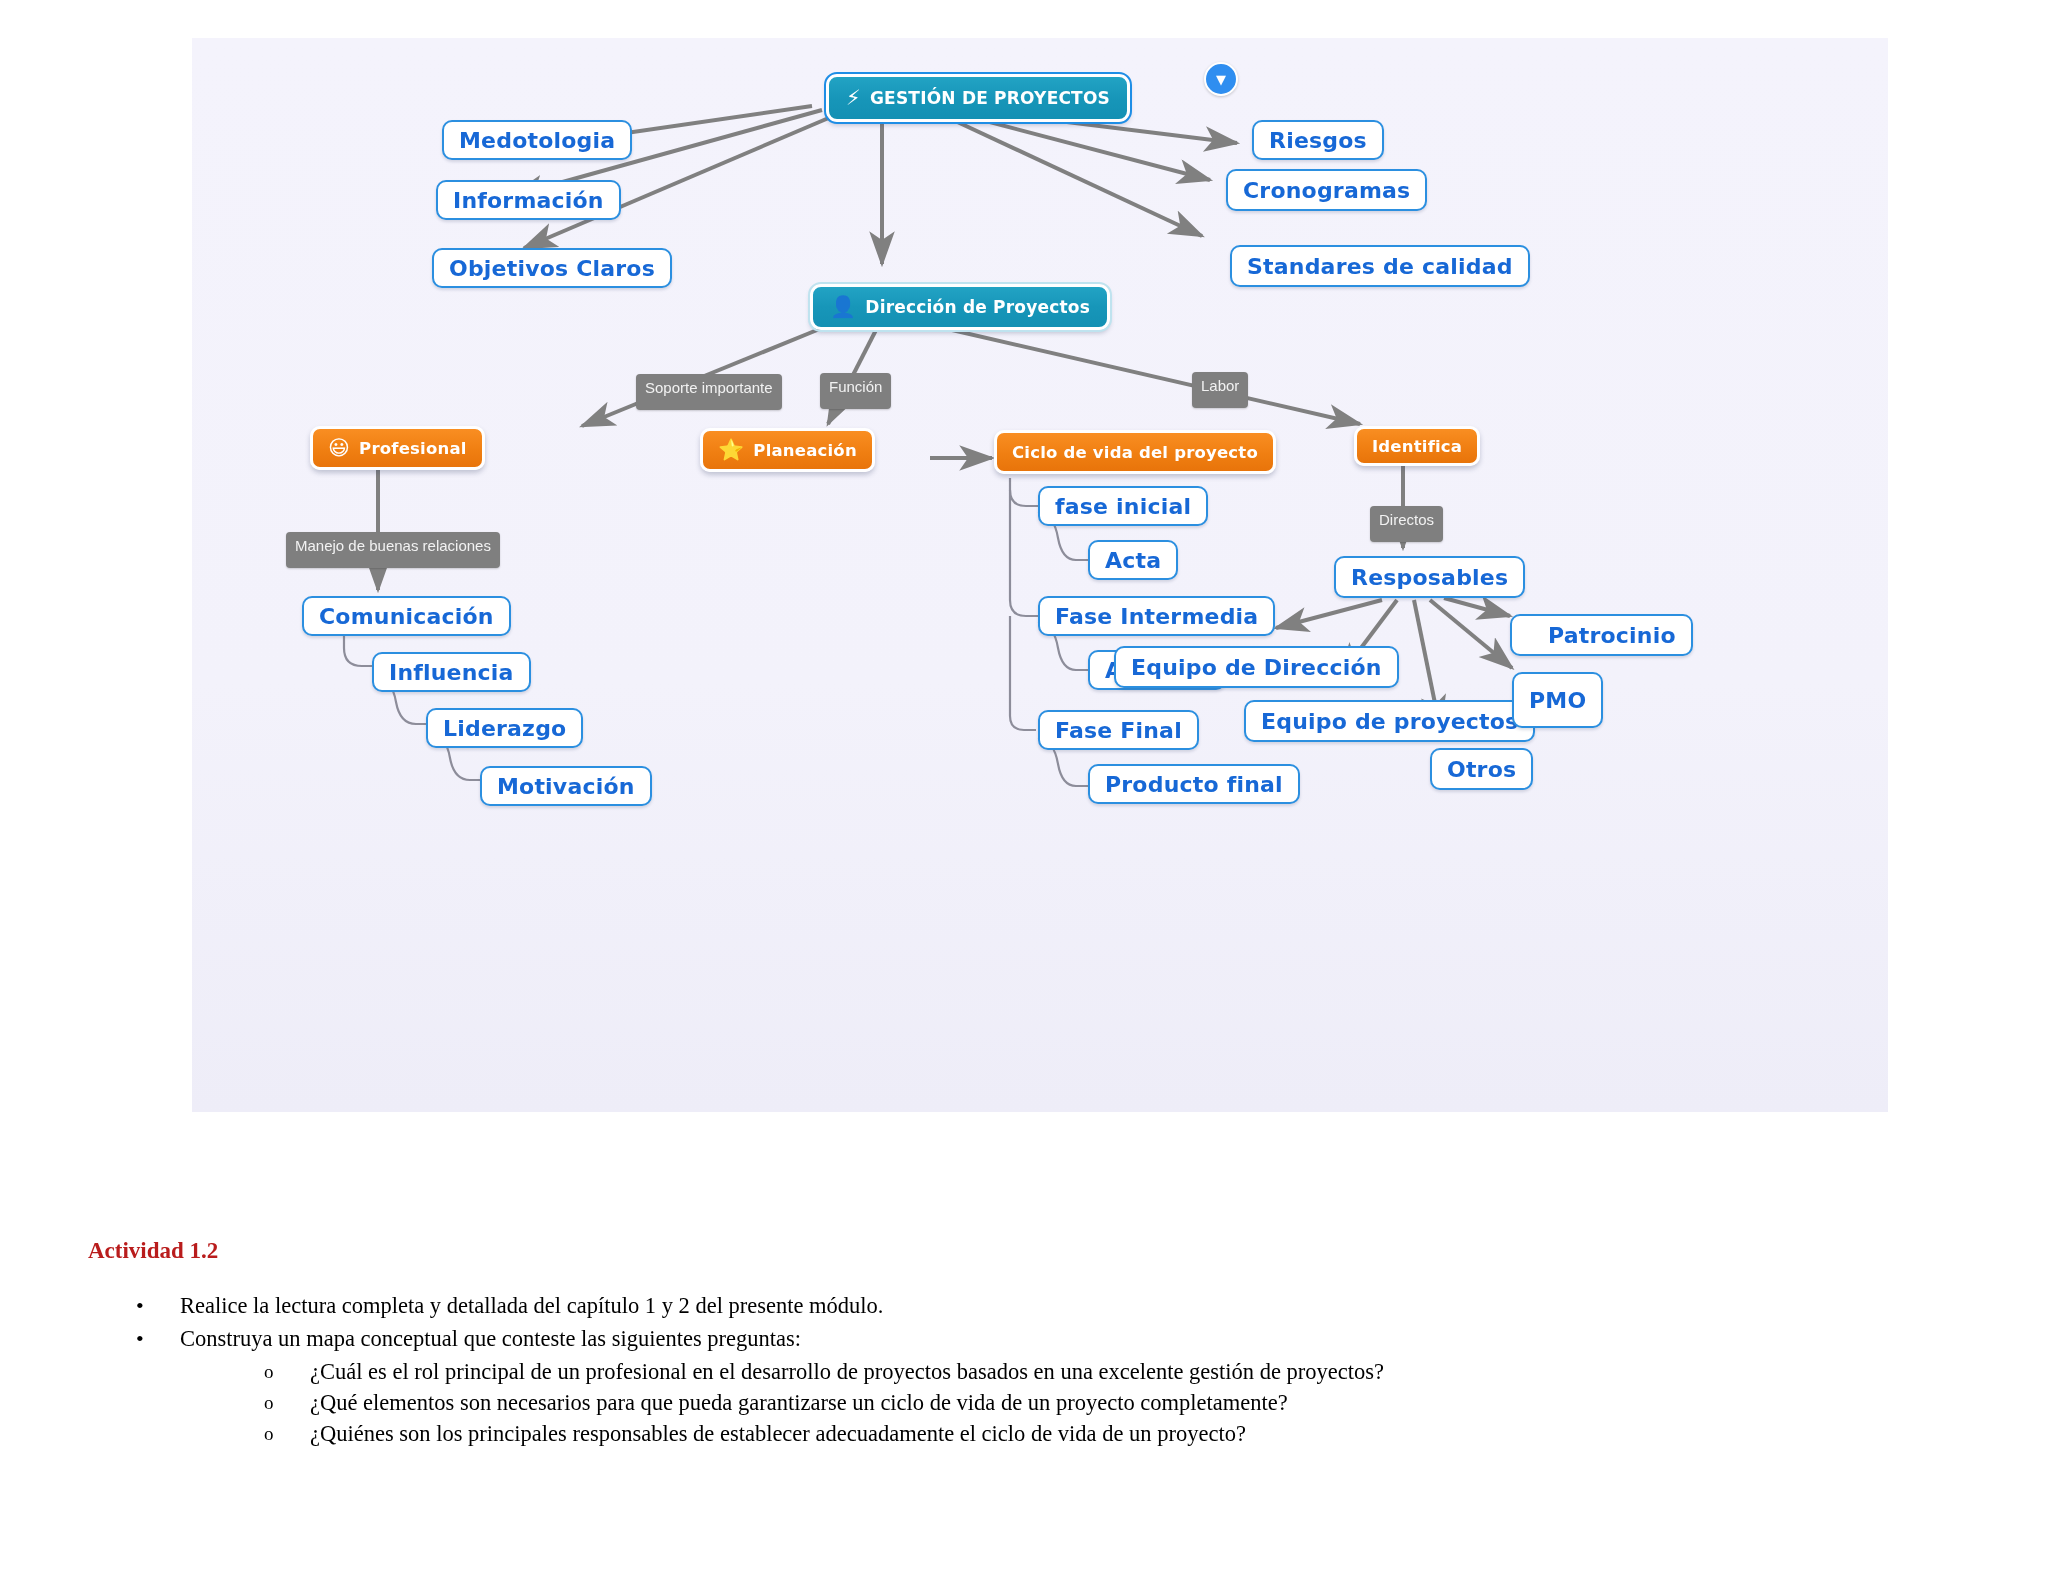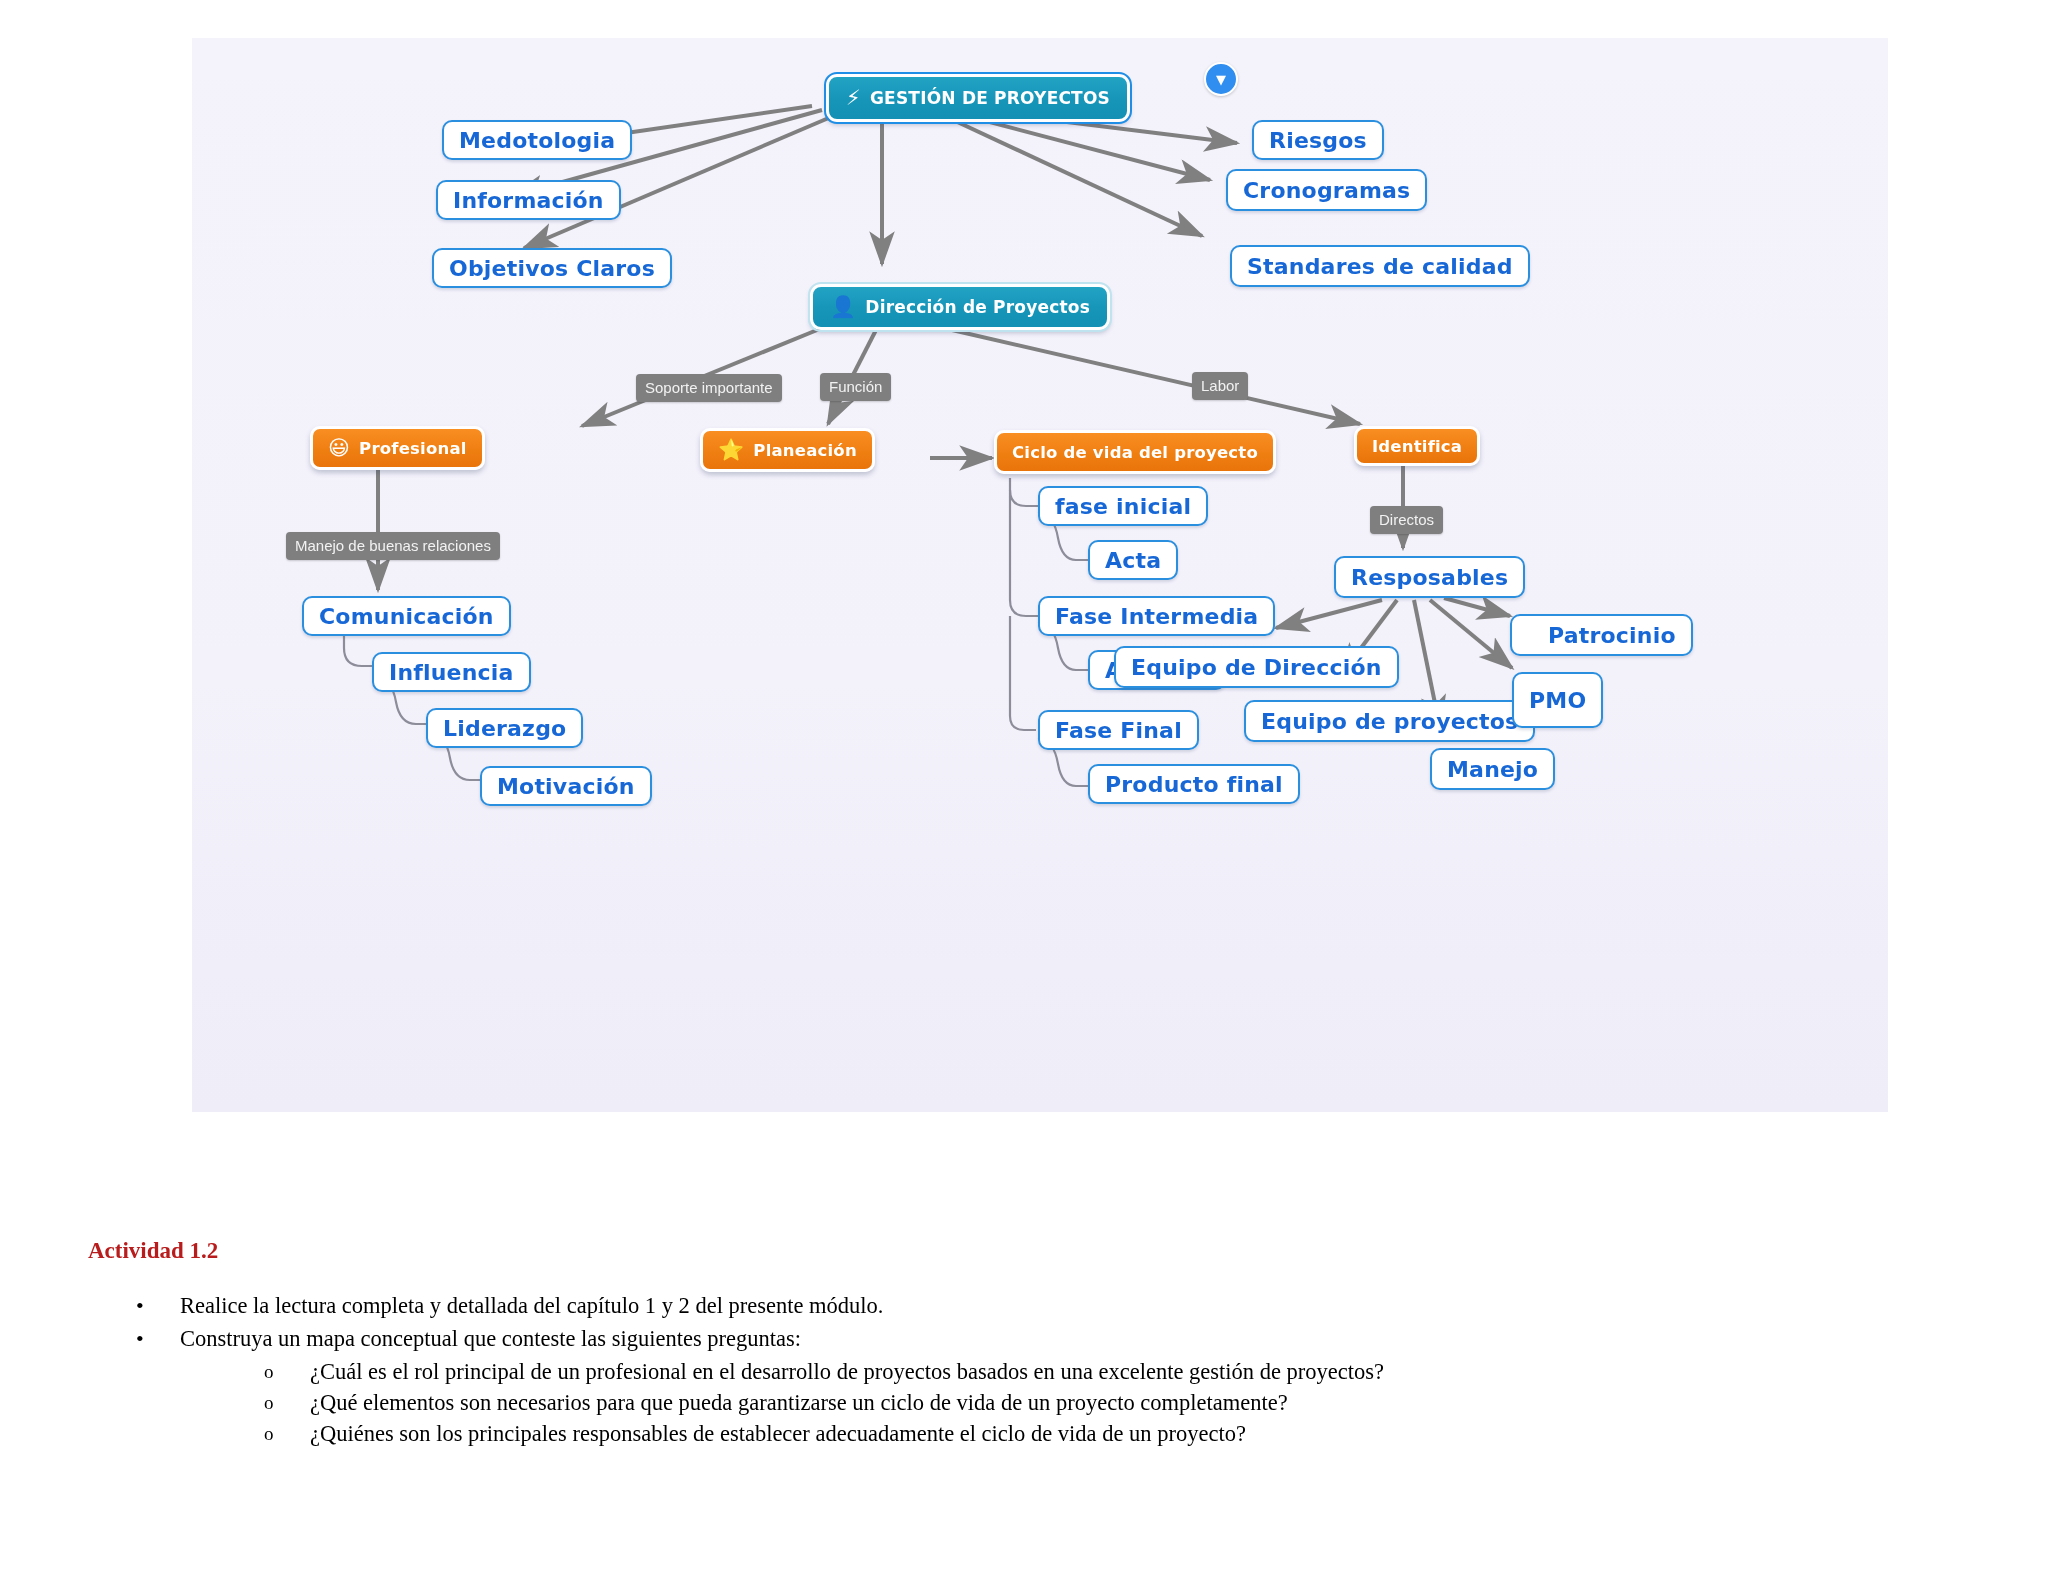--- a/index.html
+++ b/index.html
@@ -76,21 +76,21 @@
 
   
   .edge-label{
     position:absolute;
     background:#7f7f7f;
     color:#f2f2f2;
     font-family:"Liberation Sans", sans-serif;
     font-weight:normal;
     font-size:15px;
     line-height:1;
-    padding:6px 9px 7px;
+    padding:6px 9px 15px;
     border-radius:4px;
     white-space:nowrap;
     box-shadow:0 1px 2px rgba(0,0,0,.18);
   }
 
   
   .chev{
     position:absolute;
     width:30px;height:30px;border-radius:50%;
     background:#2f8ef0;
@@ -291,21 +291,21 @@
     <div class="node leaf" style="left:1052px;top:662px;height:42px;">
       <span>Equipo de proyectos</span>
     </div>
     <div class="node leaf" style="left:1318px;top:576px;height:42px;padding-left:36px;">
       <span>Patrocinio</span>
     </div>
     <div class="node leaf" style="left:1320px;top:634px;height:56px;">
       <span>PMO</span>
     </div>
     <div class="node leaf" style="left:1238px;top:710px;height:42px;">
-      <span>Manejo</span>
+      <span>Otros</span>
     </div>
 
   </div>
 
   <div id="doc">
 
     <div class="act-title">Actividad 1.2</div>
 
     <div class="bullets">
 

